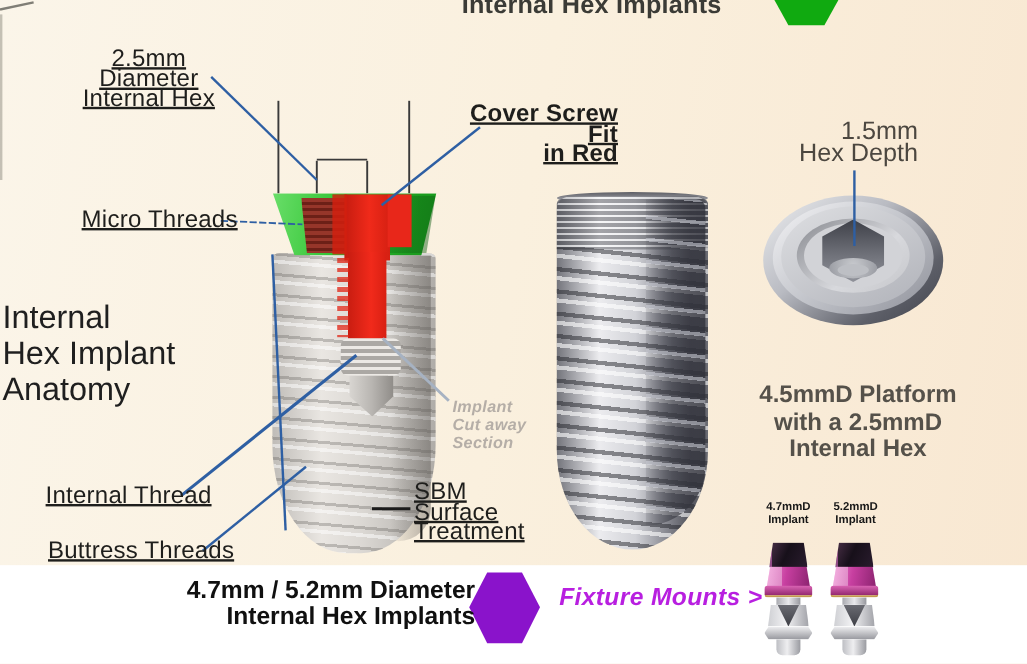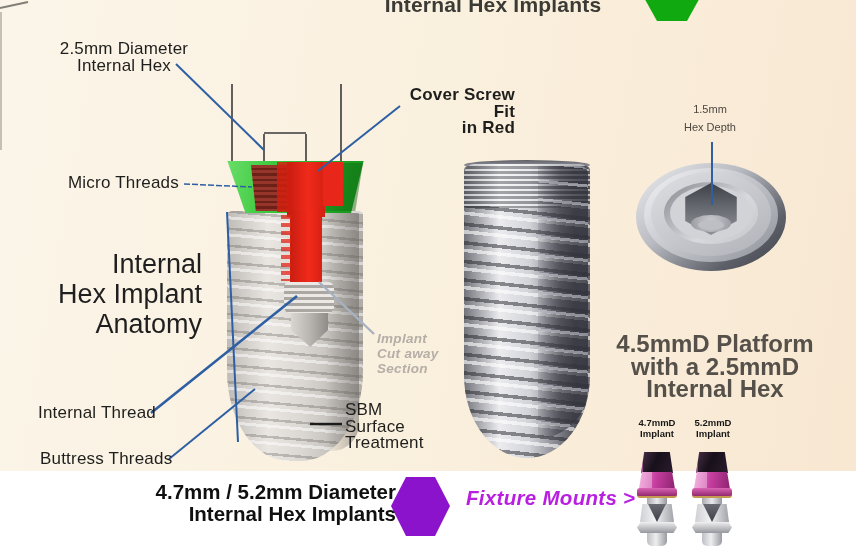--- a/index.html
+++ b/index.html
@@ -1,32 +1,32 @@
 <!DOCTYPE html>
 <html><head>
 <meta charset="utf-8">
 <style>
   html,body{margin:0;padding:0;}
   #stage{position:relative;width:856px;height:553px;overflow:hidden;
     background:linear-gradient(100deg,#FBF5E9 0%,#FAF0DE 48%,#F8E7D1 100%);
     font-family:"Liberation Sans",sans-serif;color:#1E1E1C;padding-left:21px;}
-  .lbl{position:absolute;font-size:17px;line-height:16.5px;letter-spacing:.2px;color:#1E1E1C;}
+  .lbl{position:absolute;font-size:20px;line-height:16.5px;letter-spacing:.2px;color:#1E1E1C;text-decoration:underline;}
   .ctr{text-align:center;}
   .bold{font-weight:bold;}
   #white-band{position:absolute;left:0;top:471px;width:856px;height:82px;background:#FFFFFF;}
   #top-banner{position:absolute;left:358px;top:-7px;width:270px;text-align:center;
     font-size:21px;font-weight:bold;color:#3B3B36;letter-spacing:.2px;}
-  #big-title{position:absolute;left:2px;top:249px;width:200px;text-align:right;
+  #big-title{position:absolute;left:2px;top:249px;width:200px;text-align:left;
     font-size:27px;line-height:30px;color:#1F1F1F;}
   #cutaway-note{position:absolute;left:377px;top:331px;font-size:13.5px;line-height:15px;
     font-weight:bold;font-style:italic;color:#B5AEA7;letter-spacing:.3px;}
-  #platform-info{position:absolute;left:615px;top:333px;width:200px;text-align:center;
-    font-size:24px;line-height:22.5px;font-weight:bold;color:#55514A;}
-  #hexdepth-lbl{position:absolute;left:655px;top:101px;width:110px;text-align:center;
-    font-size:11px;line-height:17.5px;color:#4C4740;}
+  #platform-info{position:absolute;left:615px;top:318px;width:200px;text-align:center;
+    font-size:20px;line-height:22.5px;font-weight:bold;color:#55514A;}
+  #hexdepth-lbl{position:absolute;left:655px;top:101px;width:110px;text-align:right;
+    font-size:21px;line-height:17.5px;color:#4C4740;}
   #bottom-title{position:absolute;left:130px;top:481px;width:266px;text-align:right;
     font-size:20.5px;line-height:21.5px;font-weight:bold;color:#101010;}
   #fixture-link{position:absolute;left:466px;top:486px;font-size:20.5px;font-weight:bold;
     font-style:italic;color:#B81FE0;letter-spacing:.3px;cursor:pointer;}
   .mount-lbl{position:absolute;width:48px;text-align:center;font-size:9.5px;line-height:11px;font-weight:bold;color:#171717;}
   svg.overlay{position:absolute;left:0;top:0;pointer-events:none;}
   
   #cutaway{position:absolute;left:213px;top:155px;width:170px;height:312px;}
   .cw{position:absolute;}
   #cw-body{left:14px;top:56px;width:136px;height:250px;border-radius:6px 6px 62px 62px/4px 4px 90px 90px;

